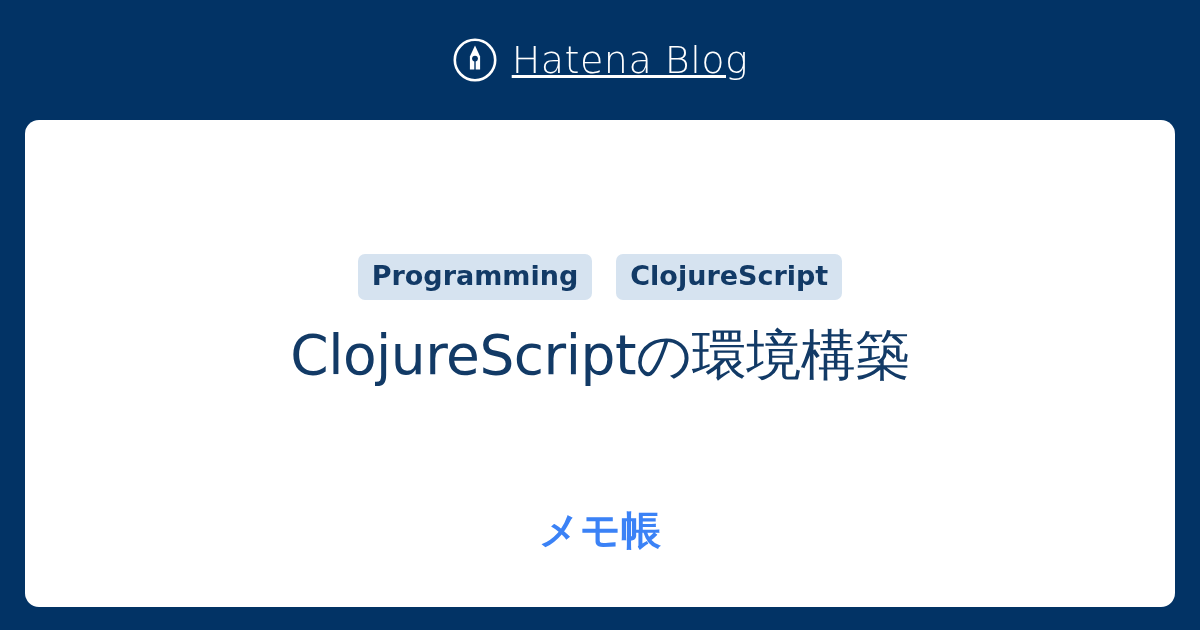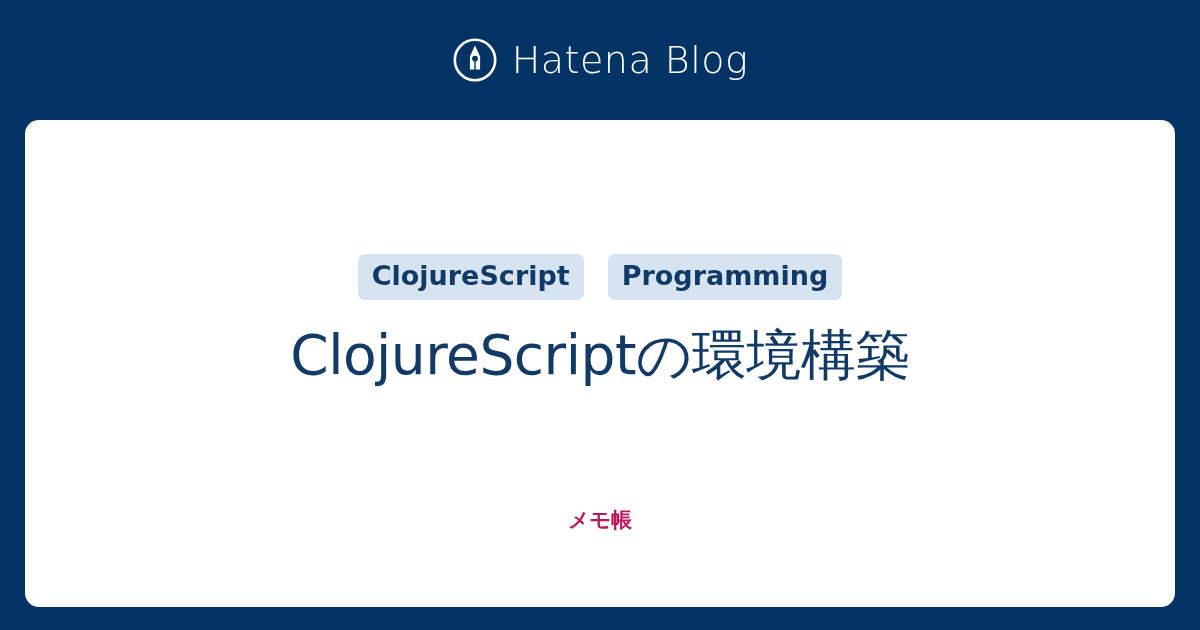--- a/index.html
+++ b/index.html
@@ -45,20 +45,21 @@
   }
 
   .brand-name {
     color: #ffffff;
     font-size: 38px;
     font-weight: 300;
     letter-spacing: 0.5px;
     line-height: 1;
     white-space: nowrap;
     font-family: "DejaVu Sans", "Liberation Sans", sans-serif;
+    text-decoration: underline;
   }
 
   
   .card {
     position: absolute;
     left: 25px;
     top: 120px;
     width: 1150px;
     height: 487px;
     background: #ffffff;
@@ -123,22 +124,22 @@
     font-family: "DejaVu Sans", "Liberation Sans", sans-serif;
   }
 
   
   .blog-name {
     position: absolute;
     top: 390px;
     left: 0;
     width: 100%;
     text-align: center;
-    color: #be185d;
-    font-size: 21px;
+    color: #3b82f6;
+    font-size: 40px;
     font-weight: bold;
     line-height: 1;
     padding: 0 40px;
     box-sizing: border-box;
     font-family: "DejaVu Sans", "Liberation Sans", sans-serif;
   }
 </style>
 </head>
 <body>
 
@@ -153,22 +154,22 @@
         <rect x="22.3" y="23.8" width="1.4" height="9.2" fill="#023365"></rect>
       </svg>
     </span>
     <span class="brand-name">Hatena Blog</span>
   </div>
 
   <div class="card">
     <div class="card-body">
 
       <div class="tag-row">
+        <span class="tag">Programming</span>
         <span class="tag">ClojureScript</span>
-        <span class="tag">Programming</span>
       </div>
 
       <div class="entry-title">ClojureScriptの環境構築</div>
 
       <div class="blog-name">メモ帳</div>
 
     </div>
   </div>
 
 </div>

